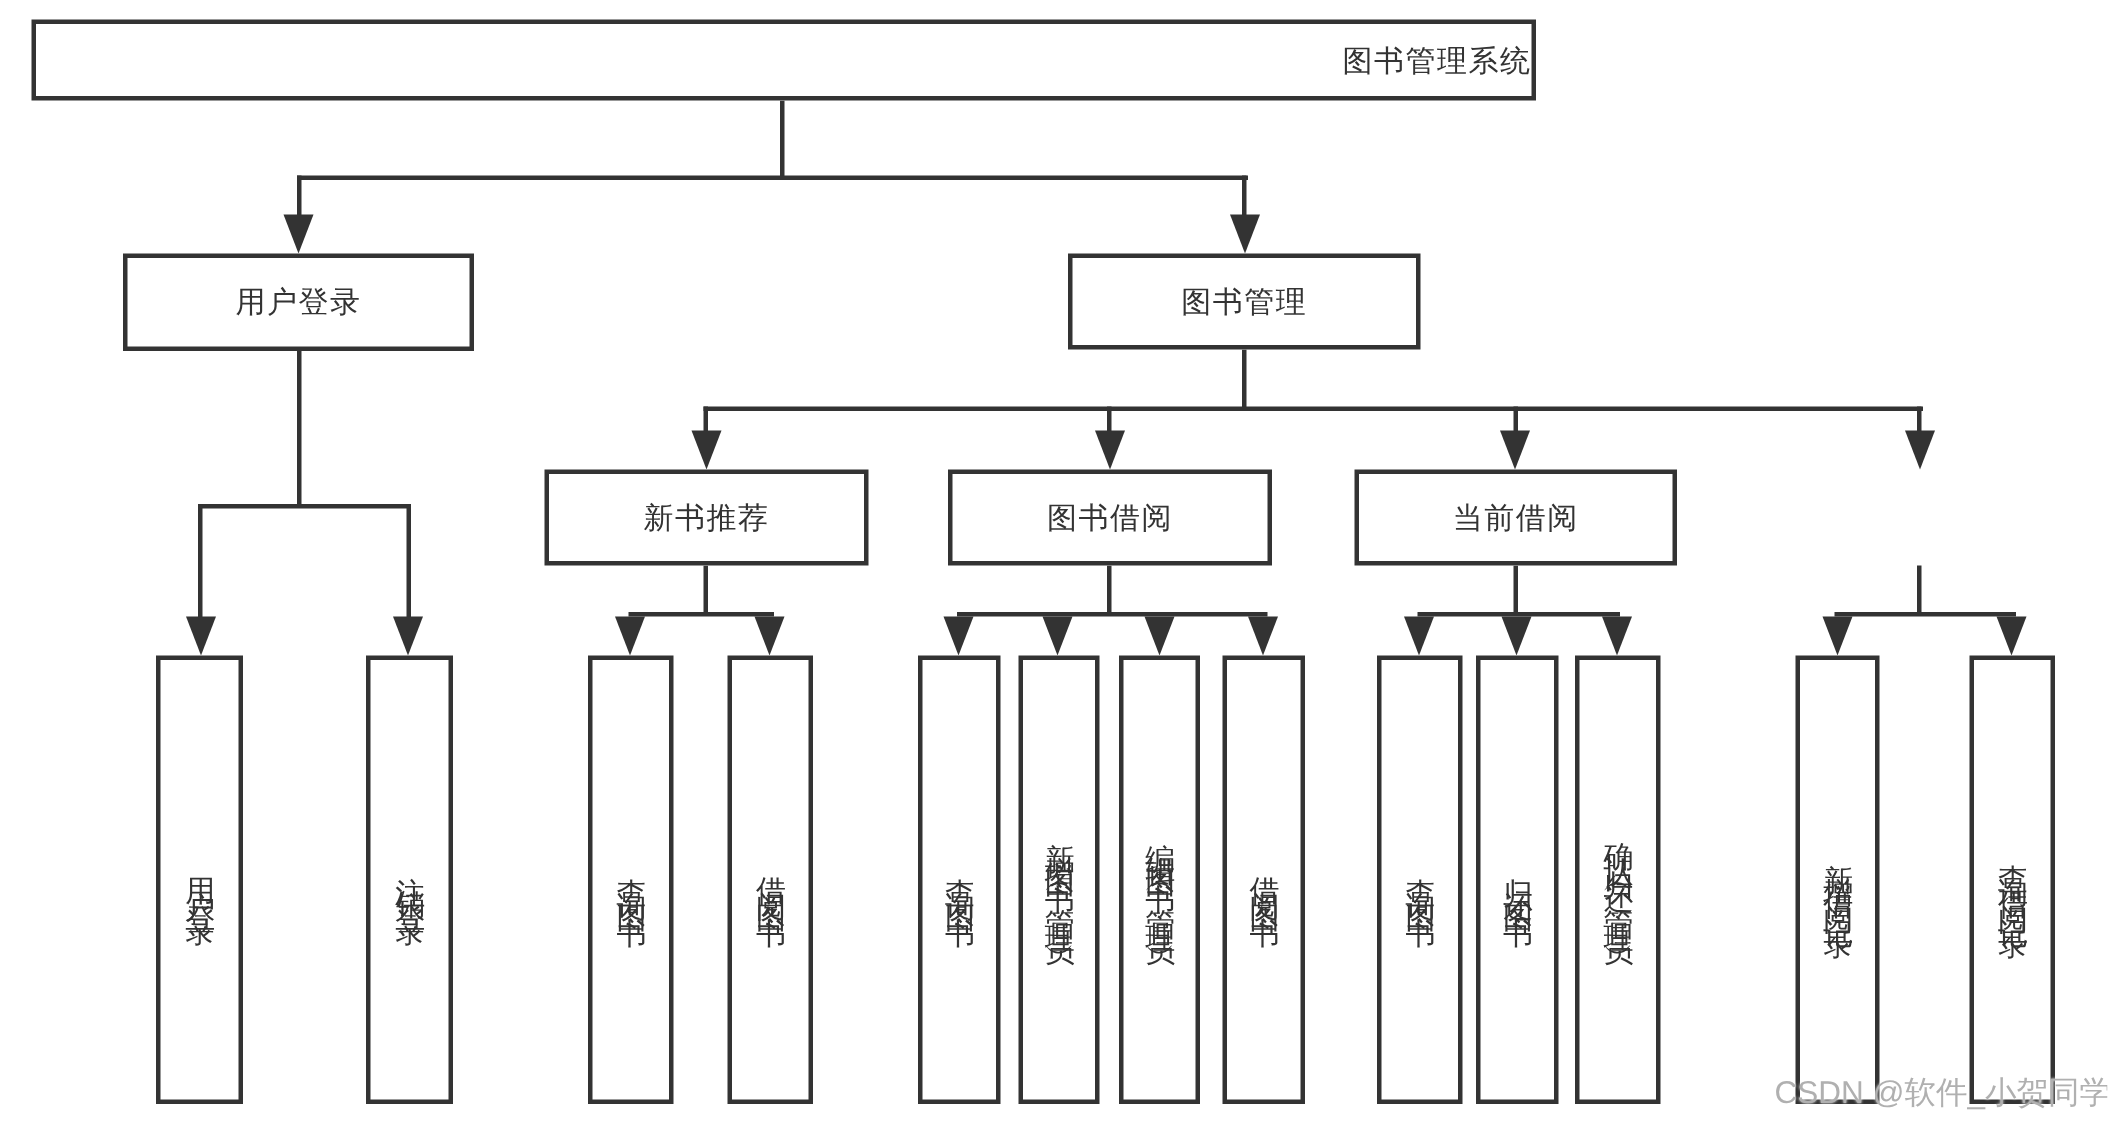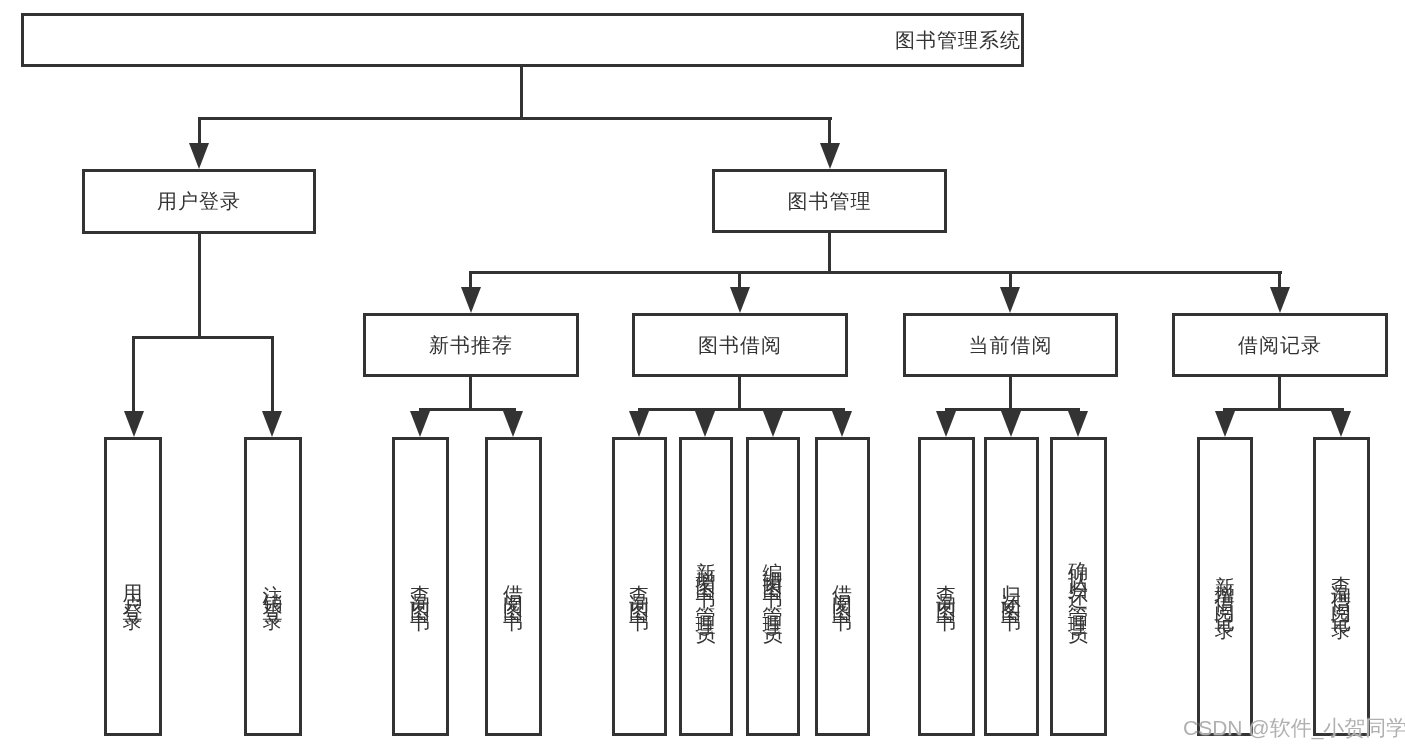--- a/index.html
+++ b/index.html
@@ -105,23 +105,20 @@
 
   <div class="box" style="left:632px; top:313px; width:216px; height:64px;">
     <span class="lbl">图书借阅</span>
   </div>
   <div class="box" style="left:363px; top:313px; width:216px; height:64px;">
     <span class="lbl">新书推荐</span>
   </div>
   <div class="box" style="left:903px; top:313px; width:215px; height:64px;">
     <span class="lbl">当前借阅</span>
   </div>
-  <div class="box" style="left:1172px; top:313px; width:216px; height:64px;">
-    <span class="lbl">借阅记录</span>
-  </div>
 
   <div class="vline" style="left:469px; top:377px; height:33px;"></div>
   <div class="hline" style="left:419px; top:408px; width:97px;"></div>
   <div class="arrow" style="left:410px; top:411px;"></div>
   <div class="arrow" style="left:503px; top:411px;"></div>
 
   <div class="vline" style="left:738px; top:377px; height:33px;"></div>
   <div class="hline" style="left:638px; top:408px; width:207px;"></div>
   <div class="arrow" style="left:629px; top:411px;"></div>
   <div class="arrow" style="left:695px; top:411px;"></div>

